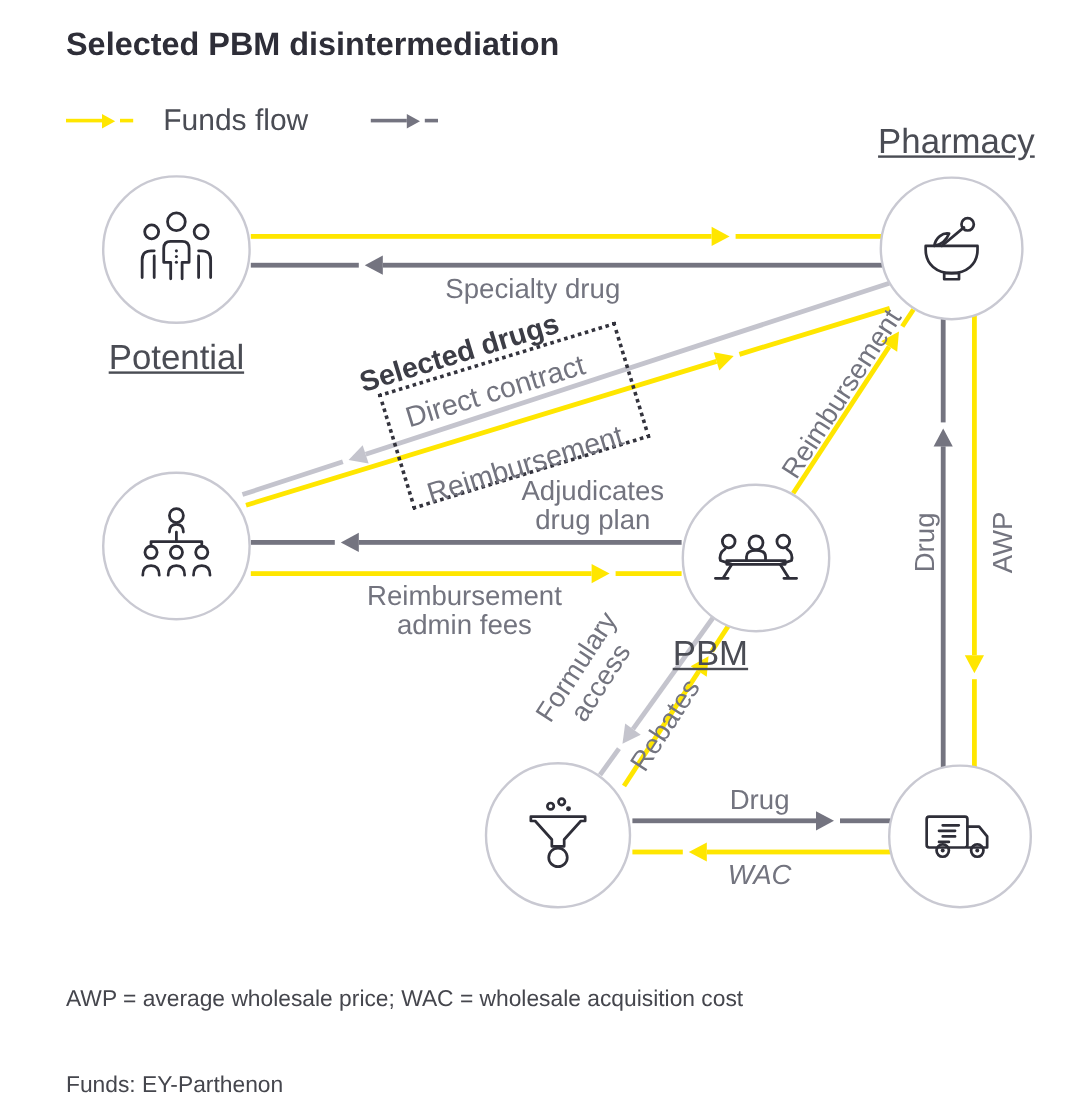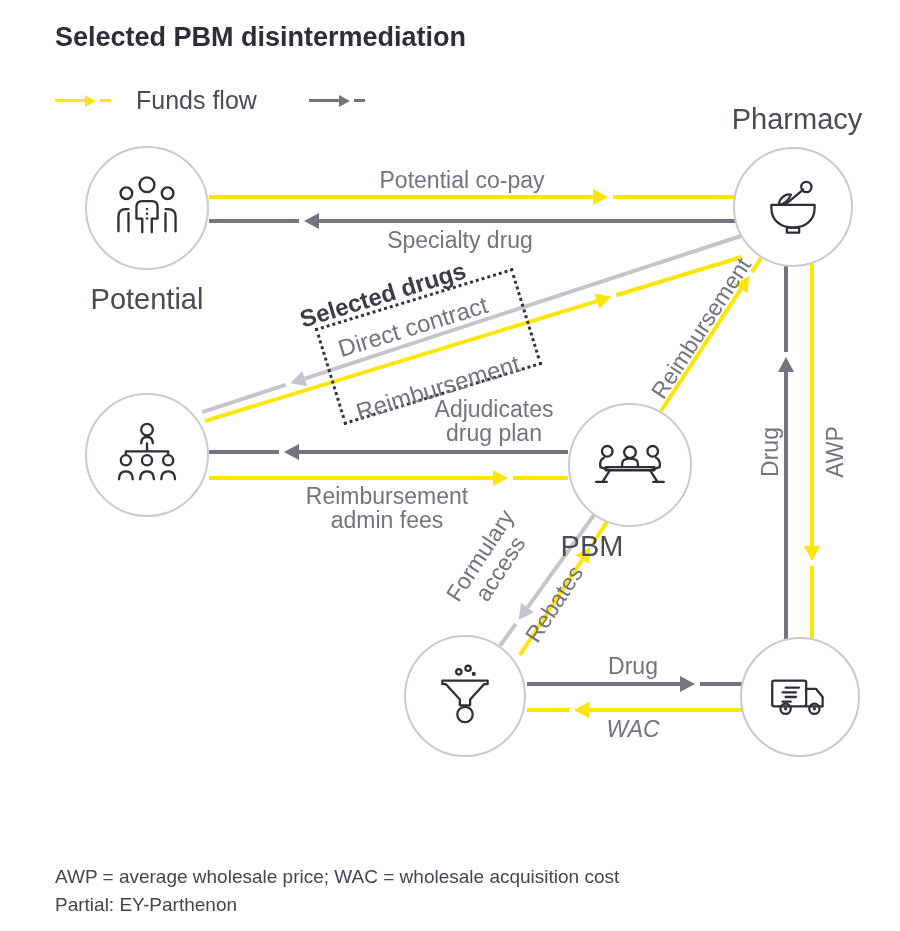--- a/index.html
+++ b/index.html
@@ -16,21 +16,21 @@
              border-left:15px solid var(--c);border-top:8px solid transparent;border-bottom:8px solid transparent;}
   .arrow .l2{position:absolute;top:6px;height:4px;left:calc(var(--hp) + 20px);right:0;background:var(--c);}
   .arrow.mini{position:relative;width:56px;height:14px;}
   .arrow.mini .l1{top:5.5px;height:3px;}
   .arrow.mini .hd{top:1px;border-left-width:11px;border-top-width:6px;border-bottom-width:6px;}
   .arrow.mini .l2{top:5.5px;height:3px;left:calc(var(--hp) + 15px);}
   
   .node{position:absolute;box-sizing:border-box;border-radius:50%;background:#fff;border:2.5px solid #c9c9d2;
         display:flex;align-items:center;justify-content:center;z-index:3;}
   .nlabel{position:absolute;transform:translate(-50%,-50%);font-size:29px;color:#4a4c54;text-align:right;
-          line-height:31px;white-space:nowrap;z-index:4;}
+          line-height:31px;white-space:nowrap;z-index:4;text-decoration:underline;}
   .alabel{position:absolute;transform:translate(-50%,-50%);font-size:23px;color:#73747f;text-align:center;
           line-height:24px;white-space:nowrap;z-index:4;}
   .rot17{transform:translate(-50%,-50%) rotate(-17deg);}
   .rot57{transform:translate(-50%,-50%) rotate(-57deg);}
   .rot90{transform:translate(-50%,-50%) rotate(-90deg);}
   .bolddark{font-weight:bold;color:#3c3d46;font-size:24px;}
   .dottedbox{position:absolute;left:325px;top:296px;width:201px;height:95px;
              border:3px dotted #33333d;transform:rotate(-17deg);z-index:2;}
   .foot{position:absolute;left:55px;font-size:19px;color:#45464d;z-index:4;}
   svg.icon{stroke:#2e2e38;stroke-width:2.2;fill:none;stroke-linecap:round;stroke-linejoin:round;}
@@ -209,22 +209,21 @@
         <circle cx="21" cy="46.5" r="1.6" fill="#2e2e38" stroke="none"></circle>
       <circle cx="49" cy="46.5" r="5"></circle>
         <circle cx="49" cy="46.5" r="1.6" fill="#2e2e38" stroke="none"></circle>
     </svg>
   </div>
 
   <div class="nlabel" style="left:147px;top:299px;">Potential</div>
   <div class="nlabel" style="left:797px;top:119px;">Pharmacy</div>
   <div class="nlabel" style="left:592px;top:546px;">PBM</div>
 
-  <div class="alabel" style="left:462px;top:180px;">Potential co-pay</div>
-  <div class="alabel" style="left:460px;top:240px;text-align:center;">Specialty drug</div>
+  <div class="alabel" style="left:444px;top:240px;text-align:center;">Specialty drug</div>
   <div class="alabel bolddark rot17" style="left:383px;top:295px;">Selected drugs</div>
   <div class="alabel rot17" style="left:413px;top:327px;font-size:24px;">Direct contract</div>
   <div class="alabel rot17" style="left:438px;top:388px;font-size:24px;">Reimbursement</div>
   <div class="alabel rot57" style="left:701px;top:328px;">Reimbursement</div>
   <div class="alabel" style="left:494px;top:421px;">
     <span>Adjudicates</span><br>
     <span>drug plan</span>
   </div>
   <div class="alabel" style="left:387px;top:508px;">
     <span>Reimbursement</span><br>
@@ -233,16 +232,16 @@
   <div class="alabel rot90" style="left:770px;top:452px;">Drug</div>
   <div class="alabel rot90" style="left:835px;top:452px;">AWP</div>
   <div class="alabel rot57" style="left:490px;top:562px;">
     <span>Formulary</span><br>
     <span>access</span>
   </div>
   <div class="alabel rot57" style="left:554px;top:604px;">Rebates</div>
   <div class="alabel" style="left:633px;top:666px;">Drug</div>
   <div class="alabel" style="left:633px;top:729px;font-style:italic;">WAC</div>
 
-  <div class="foot" style="top:866px;">AWP = average wholesale price; WAC = wholesale acquisition cost</div>
-  <div class="foot" style="top:894px;">Partial: EY-Parthenon</div>
+  <div class="foot" style="top:822px;">AWP = average wholesale price; WAC = wholesale acquisition cost</div>
+  <div class="foot" style="top:894px;">Funds: EY-Parthenon</div>
 
 </div>
 
 </body></html>

